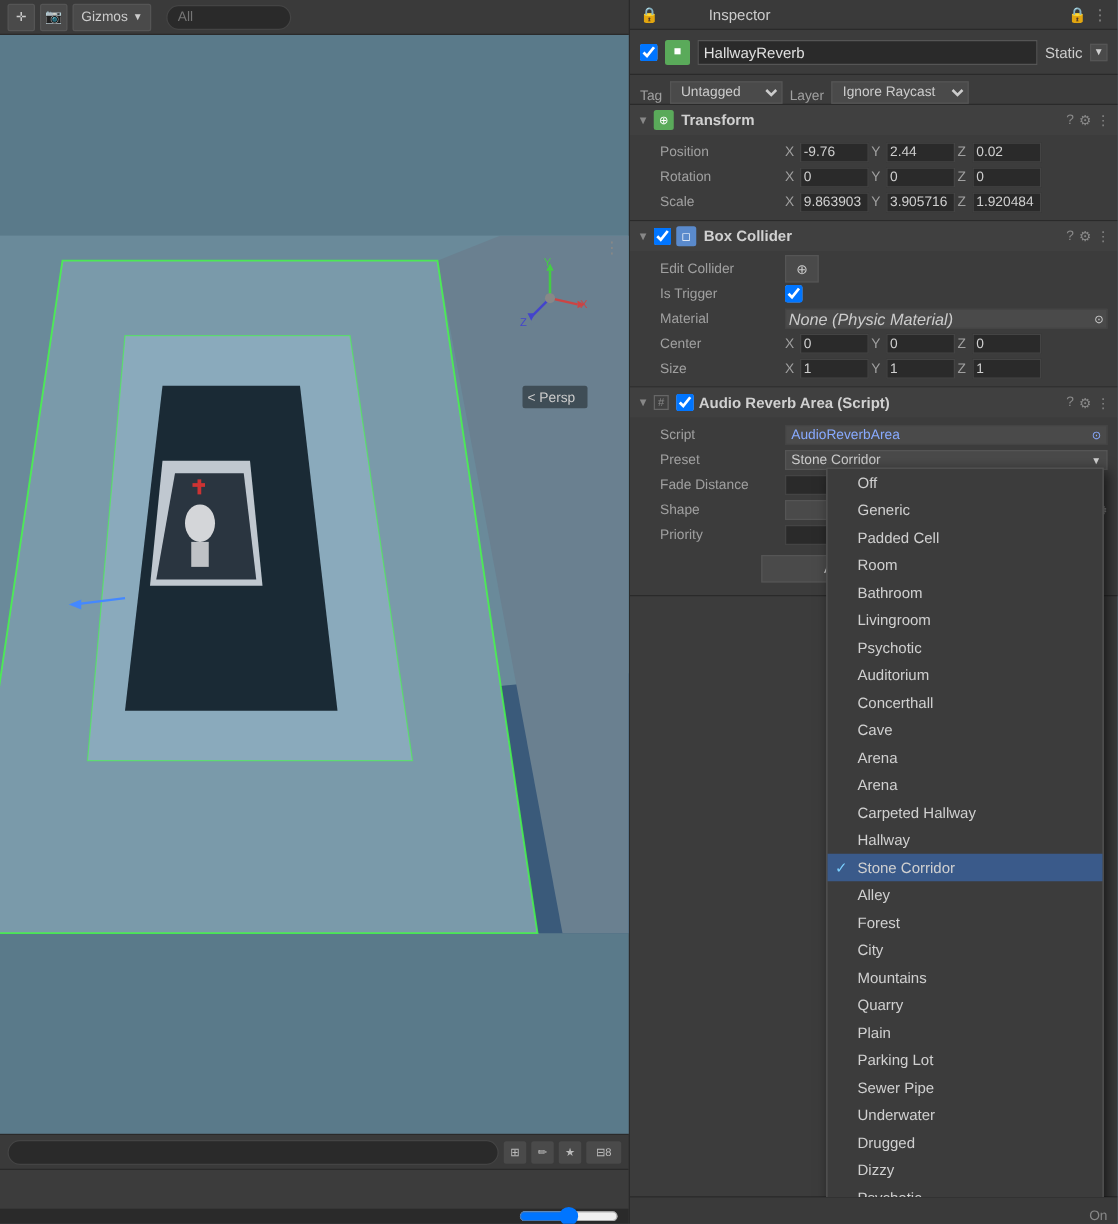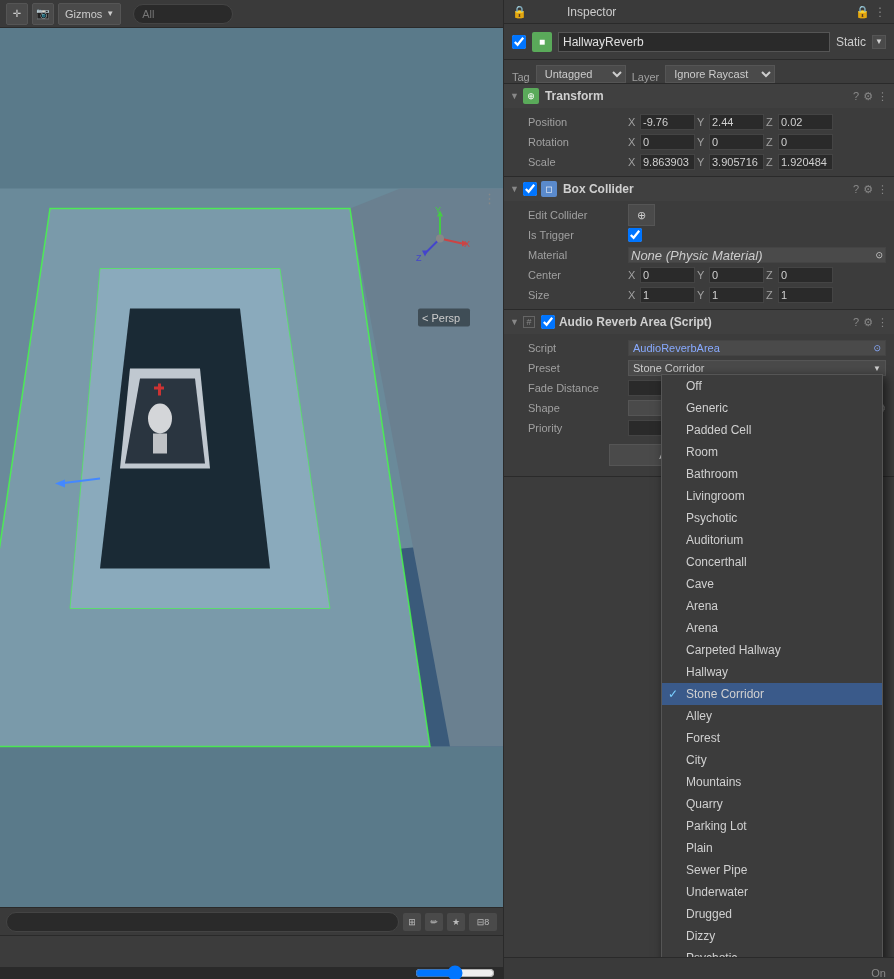--- a/index.html
+++ b/index.html
@@ -833,24 +833,24 @@
         <div class="dropdown-item">
           <span>City</span>
         </div>
         <div class="dropdown-item">
           <span>Mountains</span>
         </div>
         <div class="dropdown-item">
           <span>Quarry</span>
         </div>
         <div class="dropdown-item">
+          <span>Plain</span>
+        </div>
+        <div class="dropdown-item">
           <span>Parking Lot</span>
-        </div>
-        <div class="dropdown-item">
-          <span>Plain</span>
         </div>
         <div class="dropdown-item">
           <span>Sewer Pipe</span>
         </div>
         <div class="dropdown-item">
           <span>Underwater</span>
         </div>
         <div class="dropdown-item">
           <span>Drugged</span>
         </div>

